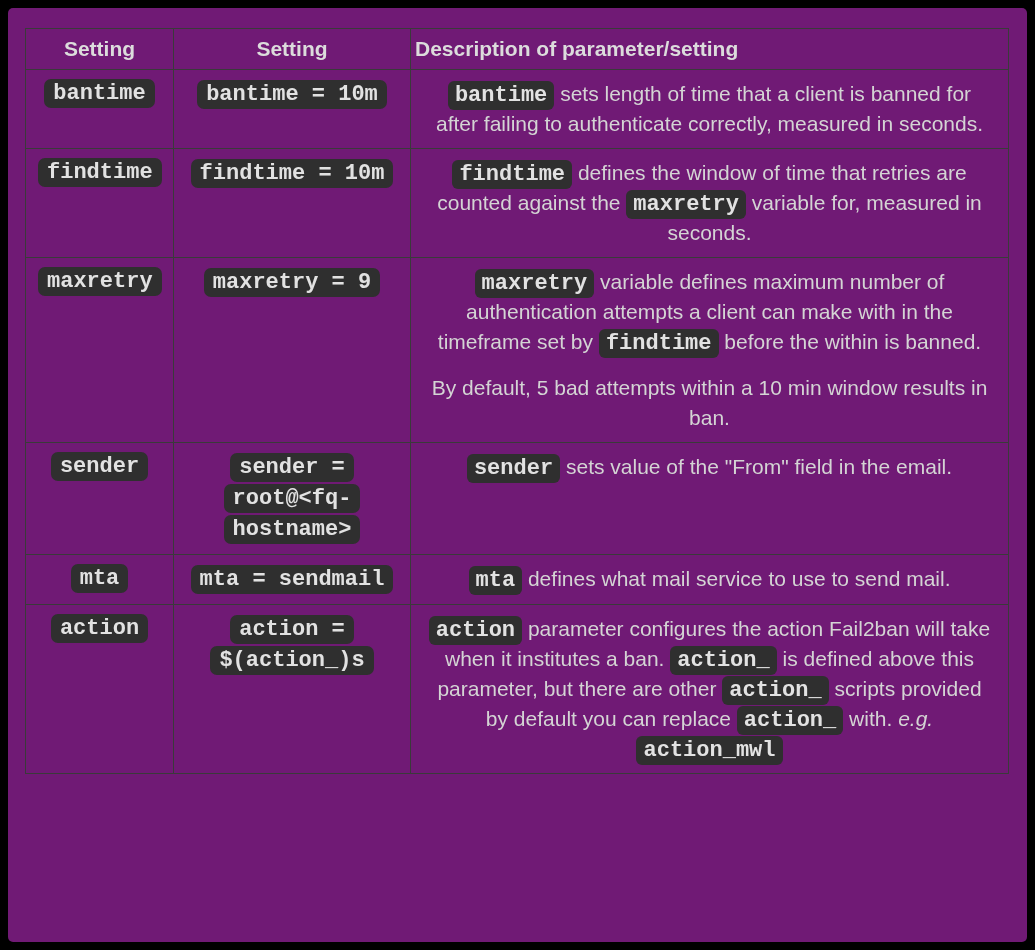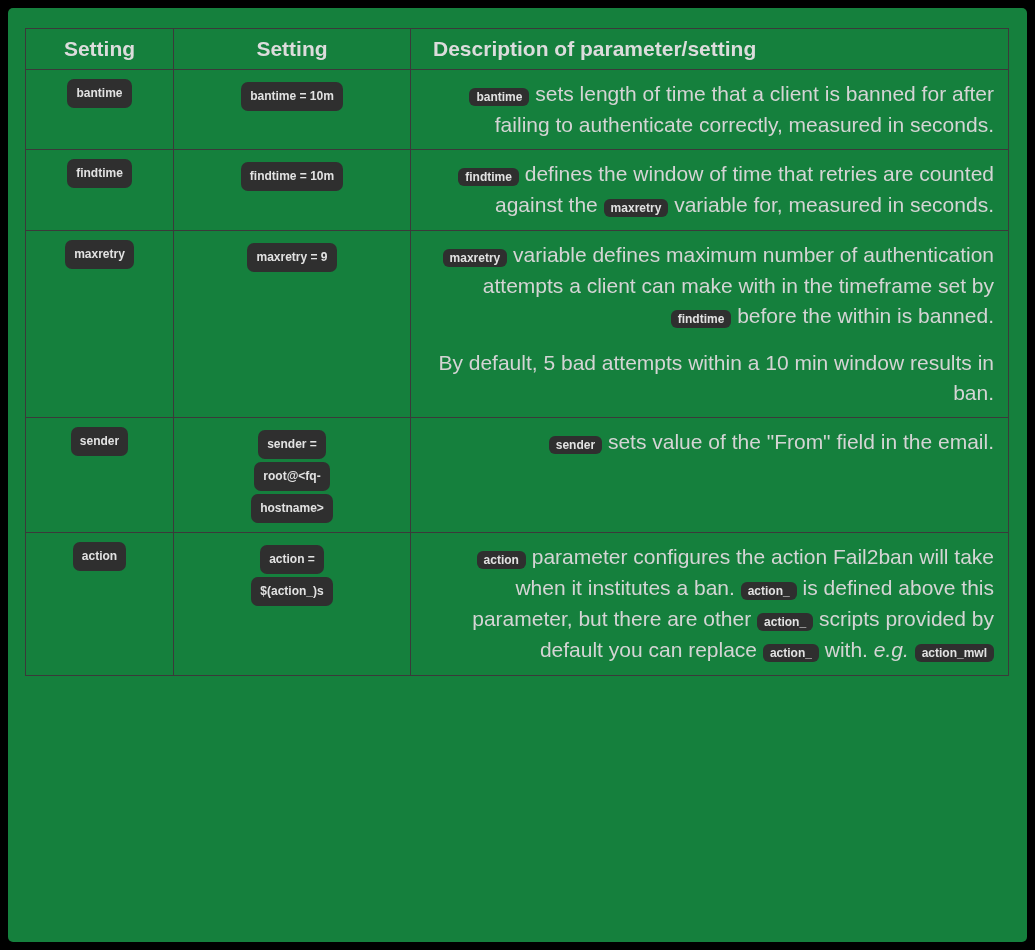--- a/index.html
+++ b/index.html
@@ -7,21 +7,21 @@
   body {
     width: 1035px; height: 950px;
     background: #000000;
     overflow: hidden;
     font-family: "Liberation Sans", sans-serif;
     position: relative;
   }
   .page {
     position: absolute;
     left: 8px; top: 8px; right: 8px; bottom: 8px;
-    background: #15803d;
+    background: #701a75;
     border-radius: 5px;
   }
   table.settings-table {
     position: absolute;
     left: 17px; top: 20px;
     width: 983px;
     border-collapse: collapse;
     table-layout: fixed;
   }
   .settings-table th, .settings-table td {
@@ -29,38 +29,38 @@
     vertical-align: top;
   }
   .settings-table th {
     padding: 6px 10px;
     font-size: 21px;
     font-weight: bold;
     color: #dcdcdc;
     line-height: 28px;
   }
   th.th-setting, th.th-syntax { text-align: center; }
-  th.th-desc { text-align: left; padding-left: 22px; }
+  th.th-desc { text-align: left; padding-left: 4px; }
   .settings-table td { padding: 9px 12px; }
   td.setting-cell, td.syntax-cell { text-align: center; }
   td.desc-cell {
-    text-align: right;
+    text-align: center;
     padding-left: 14px;
     padding-right: 14px;
     font-size: 21px;
     line-height: 30px;
     color: #d4d4d4;
   }
   .chip {
     display: inline-block;
     background: #2f2f2f;
     border-radius: 7px;
     padding: 0 9px;
-    font-family: Liberation Sans, sans-serif;
-    font-size: 12px;
+    font-family: Liberation Mono, monospace;
+    font-size: 22px;
     font-weight: 600;
     line-height: 29px;
     color: #e2e2e2;
     white-space: nowrap;
   }
   .syntax-line { line-height: 31px; }
   .chip-inline {
     display: inline;
     line-height: 26px;
     padding: 2px 7px;
@@ -121,20 +121,29 @@
           <td class="syntax-cell">
             <div class="syntax-line"><span class="chip">sender =</span></div>
             <div class="syntax-line"><span class="chip">root@&lt;fq-</span></div>
             <div class="syntax-line"><span class="chip">hostname&gt;</span></div>
           </td>
           <td class="desc-cell">
             <p class="para"><span class="chip chip-inline">sender</span><span class="plain-text"> sets value of the "From" field in the email.</span></p>
           </td>
         </tr>
         <tr>
+          <td class="setting-cell"><span class="chip">mta</span></td>
+          <td class="syntax-cell">
+            <div class="syntax-line"><span class="chip">mta = sendmail</span></div>
+          </td>
+          <td class="desc-cell">
+            <p class="para"><span class="chip chip-inline">mta</span><span class="plain-text"> defines what mail service to use to send mail.</span></p>
+          </td>
+        </tr>
+        <tr>
           <td class="setting-cell"><span class="chip">action</span></td>
           <td class="syntax-cell">
             <div class="syntax-line"><span class="chip">action =</span></div>
             <div class="syntax-line"><span class="chip">$(action_)s</span></div>
           </td>
           <td class="desc-cell">
             <p class="para"><span class="chip chip-inline">action</span><span class="plain-text"> parameter configures the action Fail2ban will take when it institutes a ban. </span><span class="chip chip-inline">action_</span><span class="plain-text"> is defined above this parameter, but there are other </span><span class="chip chip-inline">action_</span><span class="plain-text"> scripts provided by default you can replace </span><span class="chip chip-inline">action_</span><span class="plain-text"> with. </span><span class="em-text">e.g. </span><span class="chip chip-inline">action_mwl</span></p>
           </td>
         </tr>
       </tbody>

